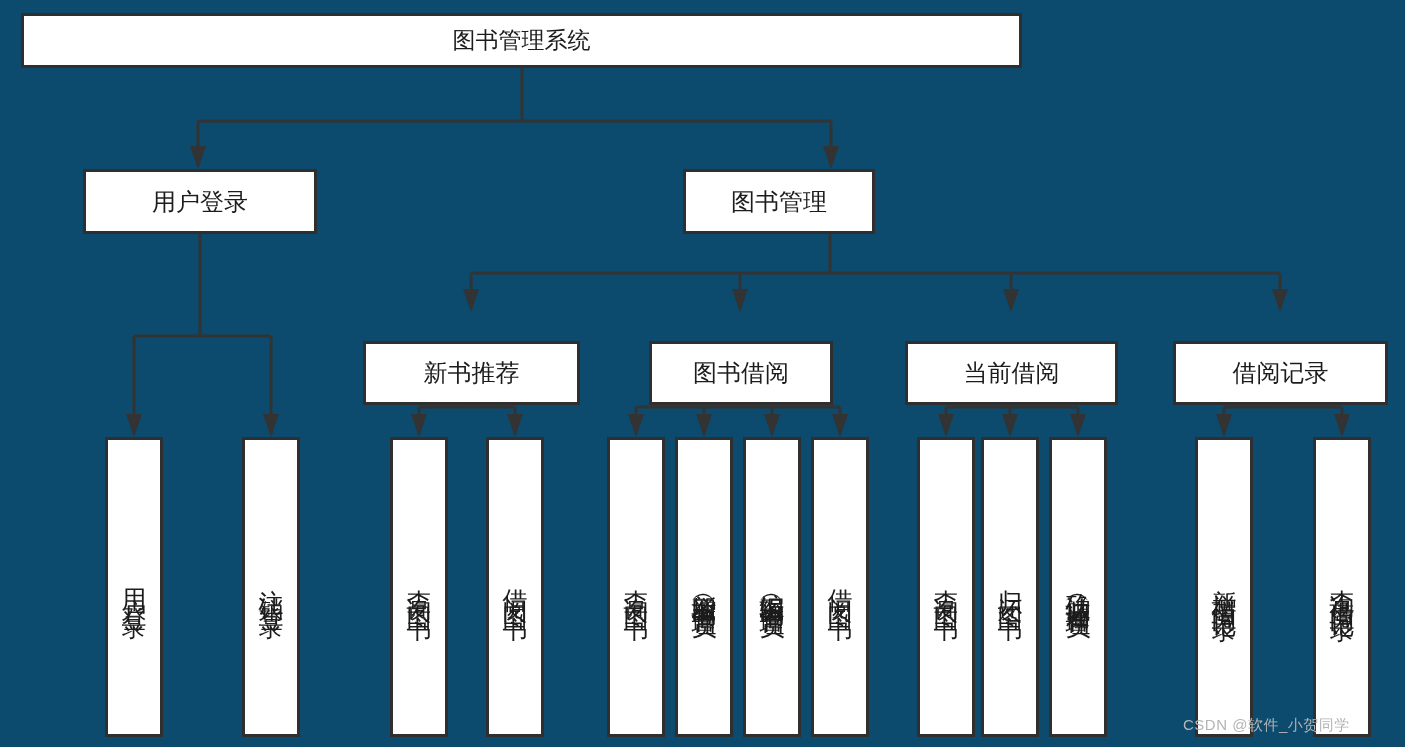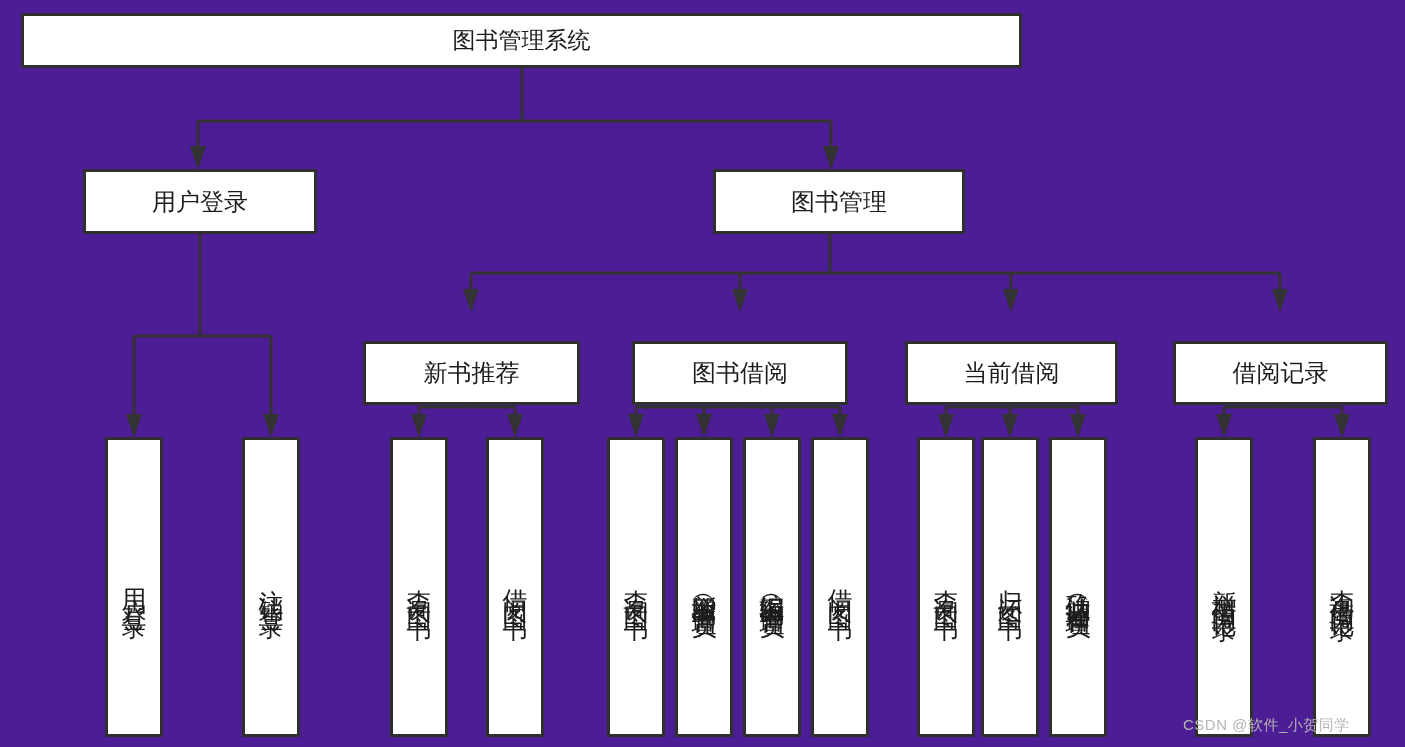--- a/index.html
+++ b/index.html
@@ -4,21 +4,21 @@
 <style>
   html, body {
     margin: 0;
     padding: 0;
     background: #ffffff;
   }
   .canvas {
     position: relative;
     width: 1405px;
     height: 747px;
-    background: #4c1d95;
+    background: #0c4a6e;
     font-family: "Liberation Sans", sans-serif;
     color: #1c1c1c;
     overflow: hidden;
   }
   svg.edges {
     position: absolute;
     left: 0; top: 0;
     width: 1405px; height: 747px;
     z-index: 1;
   }
@@ -110,28 +110,28 @@
     </g>
   </svg>
 
   <div class="node root" style="left:21px; top:13px; width:1001px; height:55px">
     <span>图书管理系统</span>
   </div>
 
   <div class="node l2" style="left:83px; width:234px">
     <span>用户登录</span>
   </div>
-  <div class="node l2" style="left:713px; width:252px">
+  <div class="node l2" style="left:683px; width:192px">
     <span>图书管理</span>
   </div>
 
   <div class="node l3" style="left:363px; width:217px">
     <span>新书推荐</span>
   </div>
-  <div class="node l3" style="left:632px; width:216px">
+  <div class="node l3" style="left:649px; width:184px">
     <span>图书借阅</span>
   </div>
   <div class="node l3" style="left:1173px; width:215px">
     <span>借阅记录</span>
   </div>
   <div class="node l3" style="left:905px; width:213px">
     <span>当前借阅</span>
   </div>
 
   <div class="leaf" style="left:105px">

